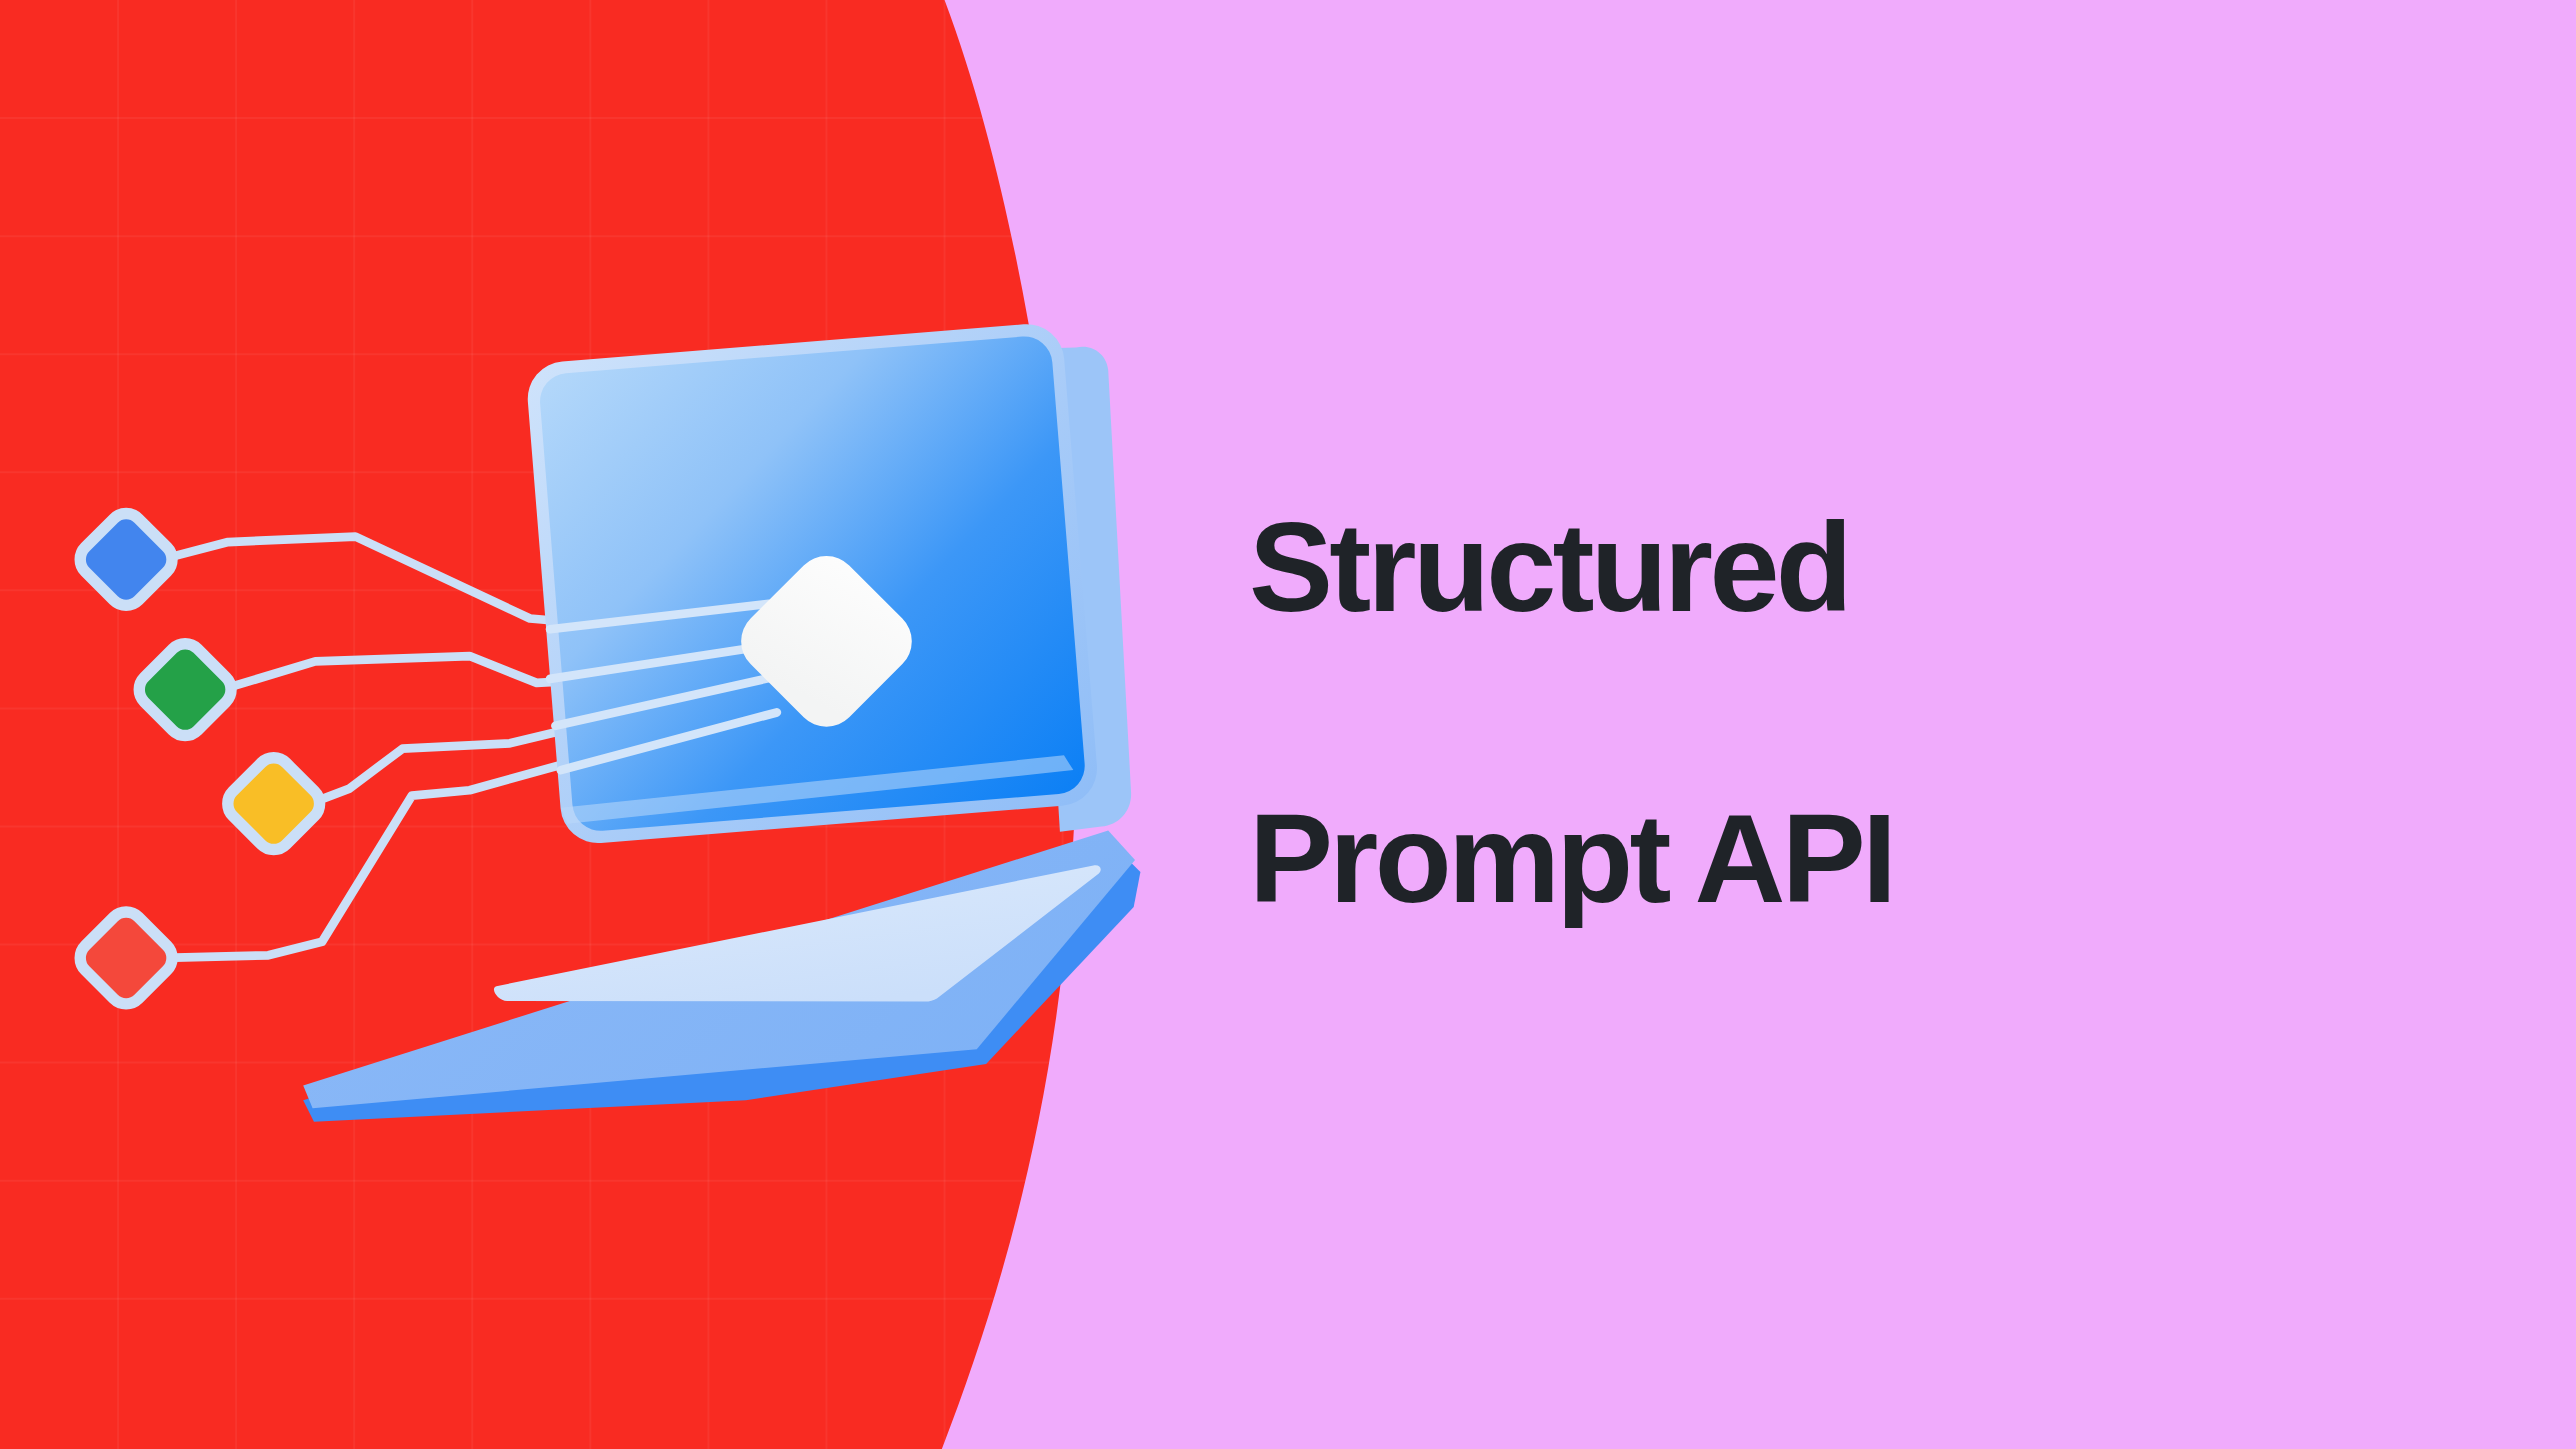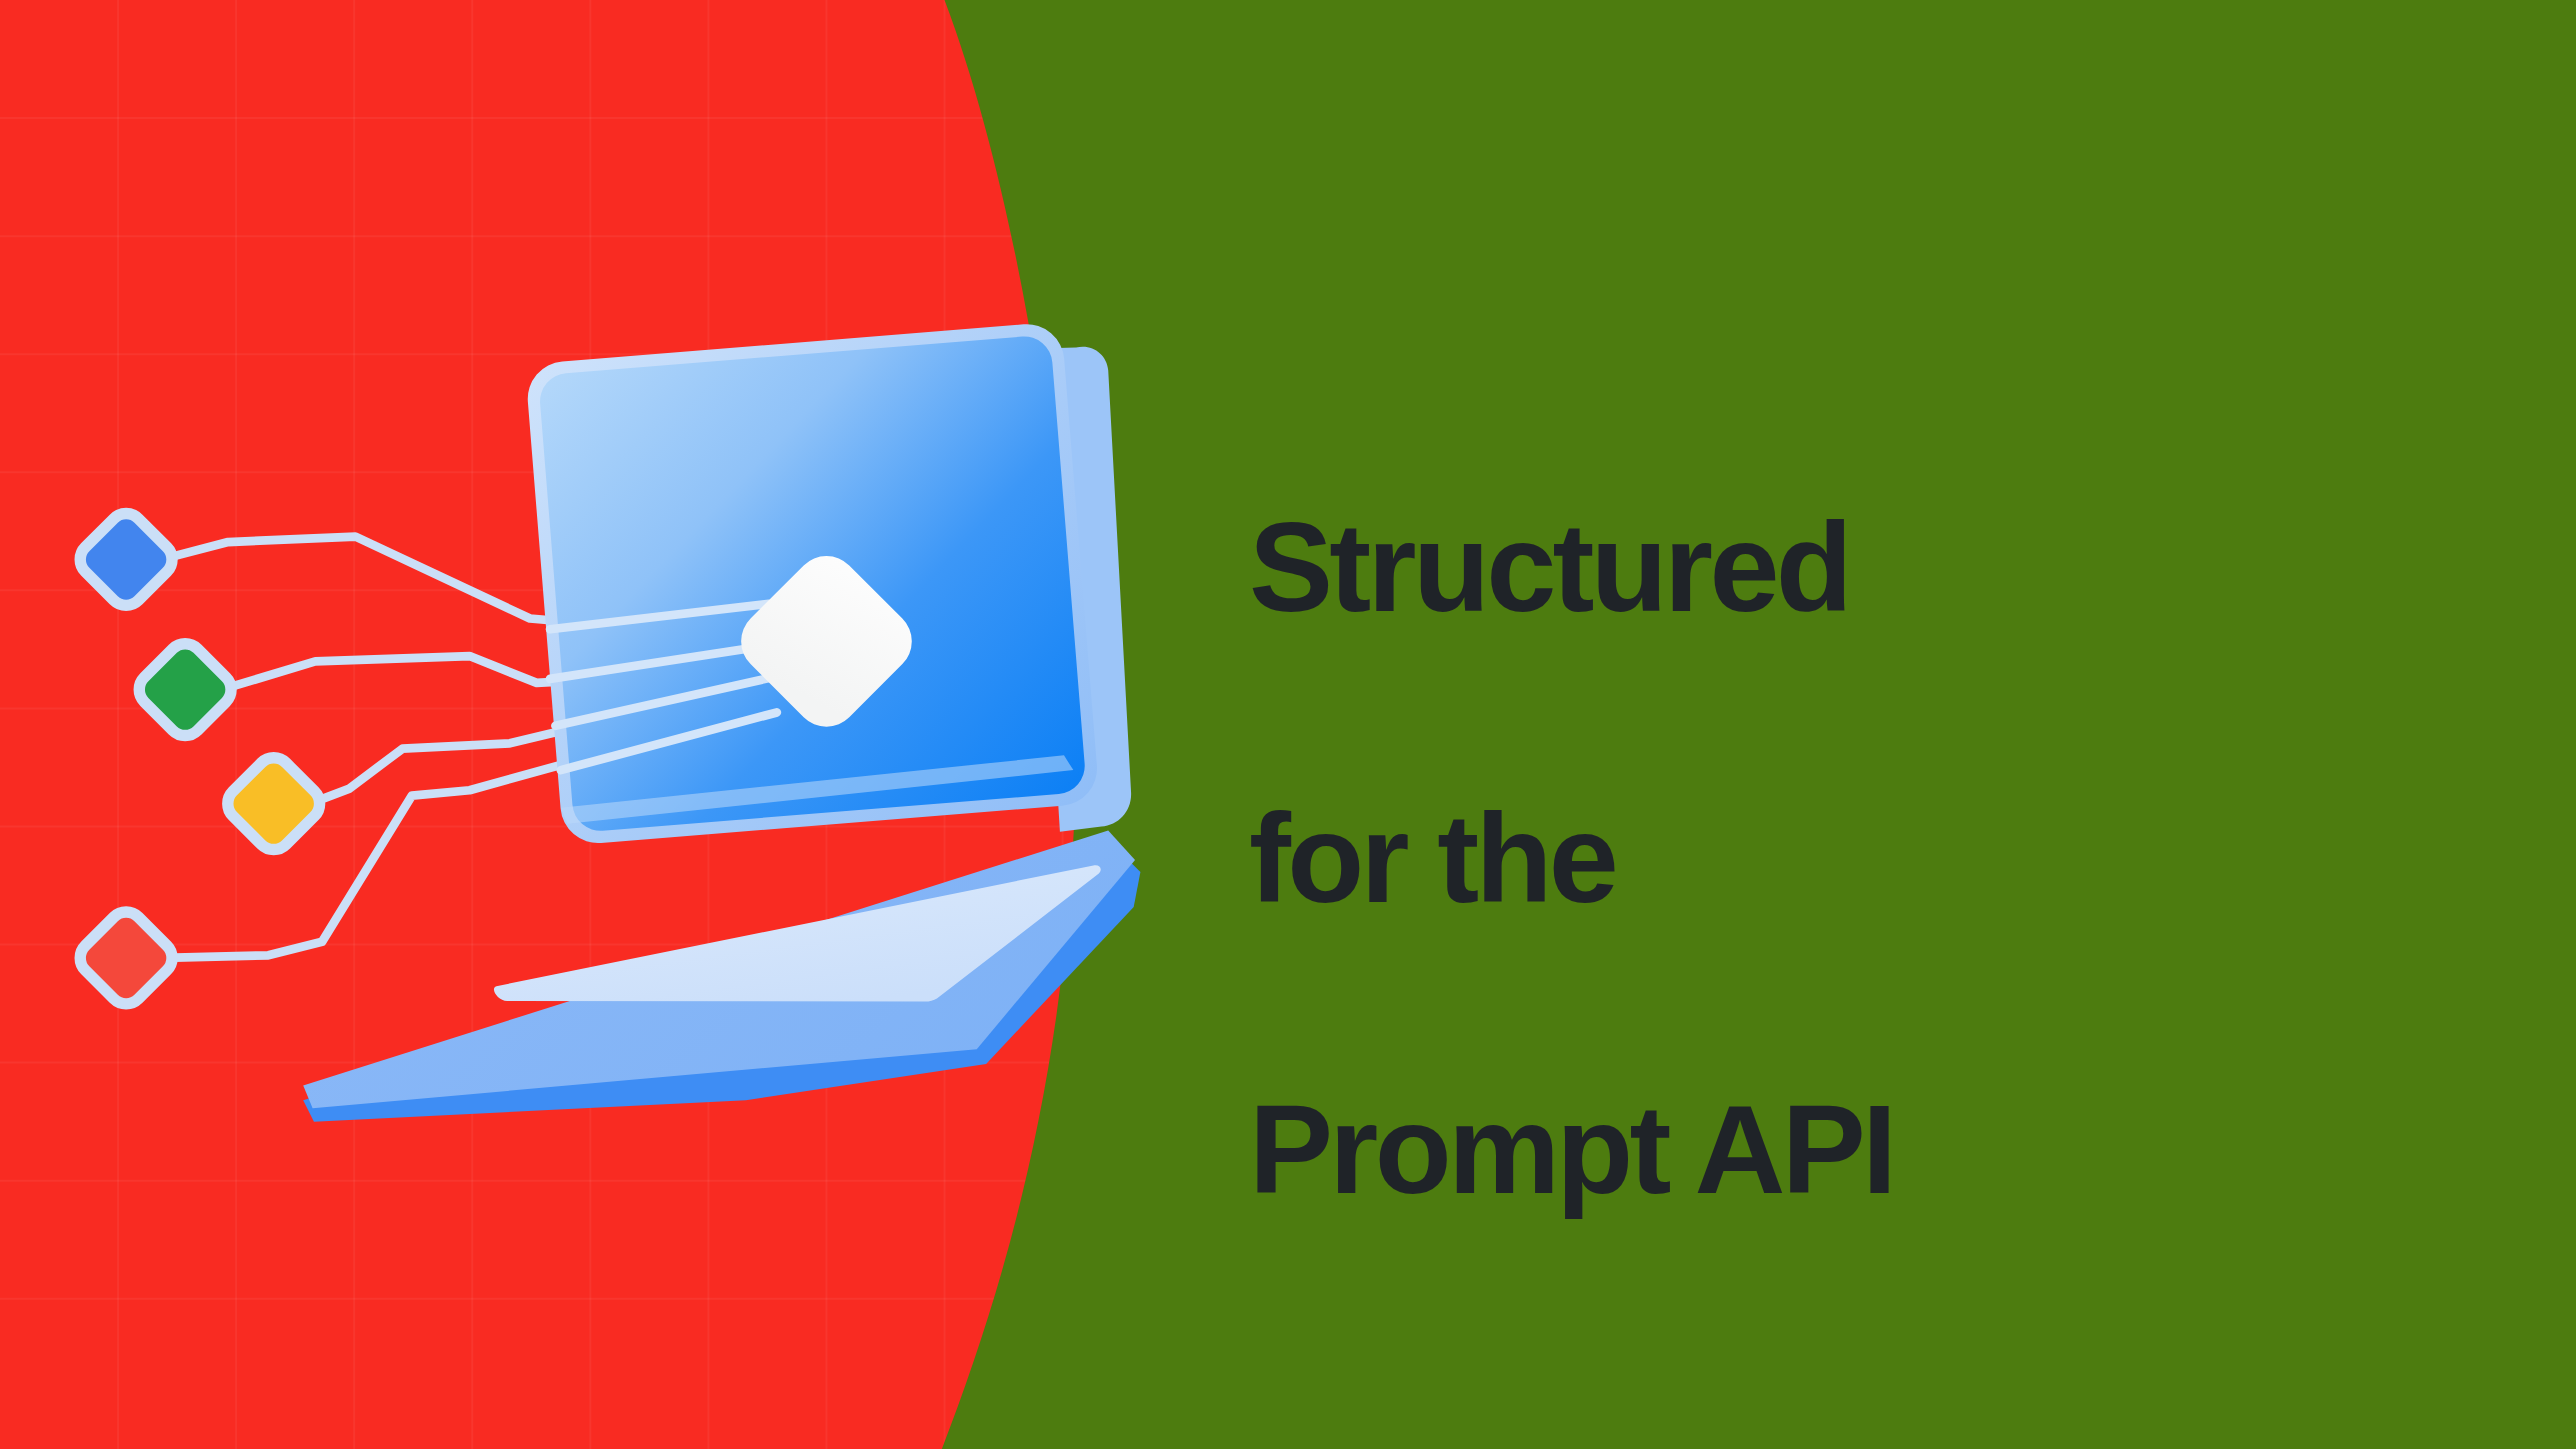--- a/index.html
+++ b/index.html
@@ -3,21 +3,21 @@
 <meta charset="utf-8">
 <title>Hero banner</title>
 <style>
   html,body{margin:0;padding:0;}
   body{
     width:2576px;height:1449px;
     background:#F6F8FA;
     font-family:"Liberation Sans", sans-serif;
     overflow:hidden;
   }
-  .banner{position:relative;width:2576px;height:1449px;background:#4d7c0f;overflow:hidden;}
+  .banner{position:relative;width:2576px;height:1449px;background:#f0abfc;overflow:hidden;}
 
   
   .art-layer{position:absolute;inset:0;}
   .art-svg{position:absolute;top:0;left:0;width:2576px;height:1449px;display:block;}
 
   
   .copy{
     position:absolute;
     left:1249px;
     top:349px;
@@ -154,19 +154,18 @@
         <rect x="1128" y="852" width="208" height="208" rx="48" transform="rotate(45 1232 956)" fill="url(#logoGrad)"></rect>
 
         <path d="M836,1204 L1586,1126 L1600,1148 L846,1228 Z" fill="#BCD8FA" opacity="0.55"></path>
       </g>
     </svg>
   </div>
 
   <div class="copy">
     <h1 class="headline">
       <span class="ln">Structured</span>
-      <span class="ln">for the</span>
       <span class="ln">Prompt API</span>
     </h1>
   </div>
 
 </div>
 
 
 </body></html>

